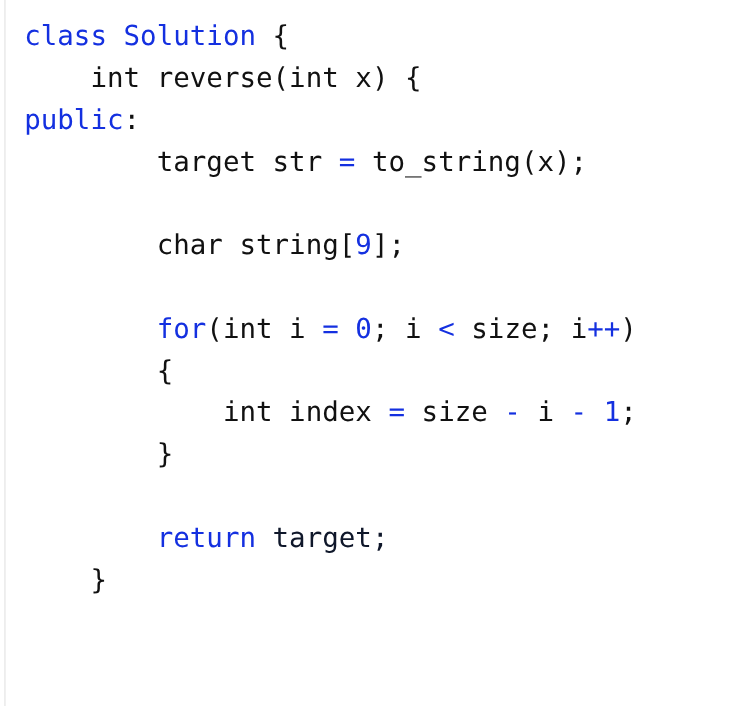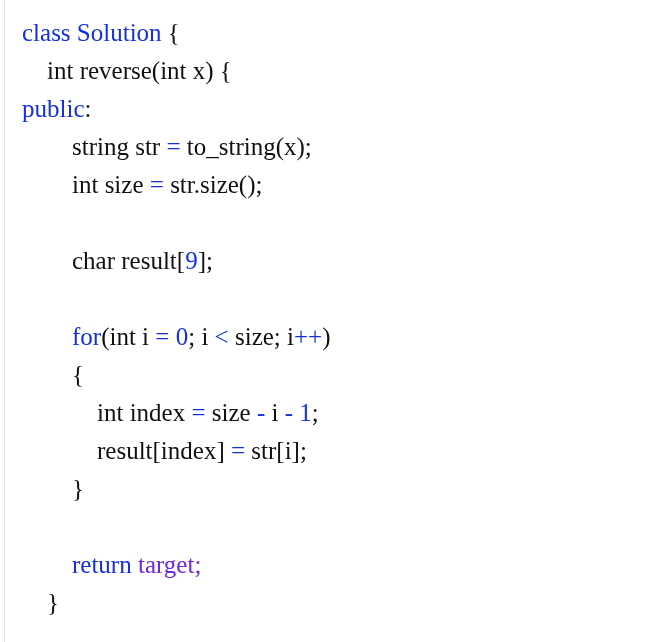--- a/index.html
+++ b/index.html
@@ -14,21 +14,20 @@
     overflow: hidden;
     font-family: "DejaVu Sans Mono", "Liberation Mono", monospace;
   }
 
   #editor {
     position: relative;
     width: 672px;
     height: 642px;
     background: #ffffff;
     box-sizing: border-box;
-    font-family: Liberation Serif, serif;
   }
 
   
   #gutter-rule {
     position: absolute;
     left: 4px;
     top: 0;
     width: 1px;
     height: 642px;
     background: #e2e2e2;
@@ -65,27 +64,25 @@
 </style>
 </head>
 <body>
 
 <div id="editor" style="background: rgb(255, 255, 255);">
   <div id="gutter-rule" style="background: rgb(226, 226, 226);"></div>
   <div id="code-area">
       <div class="code-line"><span class="tok kw" style="color: rgb(20, 48, 224);">class</span><span class="tok pl" style="color: rgb(17, 17, 17);"> </span><span class="tok kw" style="color: rgb(20, 48, 224);">Solution</span><span class="tok pl" style="color: rgb(17, 17, 17);"> {</span></div>
       <div class="code-line"><span class="tok pl" style="color: rgb(17, 17, 17);">    int reverse(int x) {</span></div>
       <div class="code-line"><span class="tok kw" style="color: rgb(20, 48, 224);">public</span><span class="tok pl" style="color: rgb(17, 17, 17);">:</span></div>
-      <div class="code-line"><span class="tok pl" style="color: rgb(17, 17, 17);">        string str </span><span class="tok op" style="color: rgb(20, 48, 224);">=</span><span class="tok pl" style="color: rgb(17, 17, 17);"> to_string(x);</span></div>
-      <div class="code-line"><span class="tok pl" style="color: rgb(17, 17, 17);">        int size </span><span class="tok op" style="color: rgb(20, 48, 224);">=</span><span class="tok pl" style="color: rgb(17, 17, 17);"> str.size();</span></div>
+      <div class="code-line"><span class="tok pl" style="color: rgb(17, 17, 17);">        target str </span><span class="tok op" style="color: rgb(20, 48, 224);">=</span><span class="tok pl" style="color: rgb(17, 17, 17);"> to_string(x);</span></div>
       <div class="code-line"><span class="tok pl" style="color: rgb(17, 17, 17);"></span></div>
-      <div class="code-line"><span class="tok pl" style="color: rgb(17, 17, 17);">        char result[</span><span class="tok num" style="color: rgb(20, 48, 224);">9</span><span class="tok pl" style="color: rgb(17, 17, 17);">];</span></div>
+      <div class="code-line"><span class="tok pl" style="color: rgb(17, 17, 17);">        char string[</span><span class="tok num" style="color: rgb(20, 48, 224);">9</span><span class="tok pl" style="color: rgb(17, 17, 17);">];</span></div>
       <div class="code-line"><span class="tok pl" style="color: rgb(17, 17, 17);"></span></div>
       <div class="code-line"><span class="tok pl" style="color: rgb(17, 17, 17);">        </span><span class="tok kw" style="color: rgb(20, 48, 224);">for</span><span class="tok pl" style="color: rgb(17, 17, 17);">(int i </span><span class="tok op" style="color: rgb(20, 48, 224);">=</span><span class="tok pl" style="color: rgb(17, 17, 17);"> </span><span class="tok num" style="color: rgb(20, 48, 224);">0</span><span class="tok pl" style="color: rgb(17, 17, 17);">; i </span><span class="tok op" style="color: rgb(20, 48, 224);">&lt;</span><span class="tok pl" style="color: rgb(17, 17, 17);"> size; i</span><span class="tok op" style="color: rgb(20, 48, 224);">++</span><span class="tok pl" style="color: rgb(17, 17, 17);">)</span></div>
       <div class="code-line"><span class="tok pl" style="color: rgb(17, 17, 17);">        {</span></div>
       <div class="code-line"><span class="tok pl" style="color: rgb(17, 17, 17);">            int index </span><span class="tok op" style="color: rgb(20, 48, 224);">=</span><span class="tok pl" style="color: rgb(17, 17, 17);"> size </span><span class="tok op" style="color: rgb(20, 48, 224);">-</span><span class="tok pl" style="color: rgb(17, 17, 17);"> i </span><span class="tok op" style="color: rgb(20, 48, 224);">-</span><span class="tok pl" style="color: rgb(17, 17, 17);"> </span><span class="tok num" style="color: rgb(20, 48, 224);">1</span><span class="tok pl" style="color: rgb(17, 17, 17);">;</span></div>
-      <div class="code-line"><span class="tok pl" style="color: rgb(17, 17, 17);">            result[index] </span><span class="tok op" style="color: rgb(20, 48, 224);">=</span><span class="tok pl" style="color: rgb(17, 17, 17);"> str[i];</span></div>
       <div class="code-line"><span class="tok pl" style="color: rgb(17, 17, 17);">        }</span></div>
       <div class="code-line"><span class="tok pl" style="color: rgb(17, 17, 17);"></span></div>
-      <div class="code-line"><span class="tok pl" style="color: rgb(17, 17, 17);">        </span><span class="tok kw" style="color: rgb(20, 48, 224); text-align: center;">return</span><span class="tok pl" style="color: #6d28d9;"> target;</span></div>
+      <div class="code-line"><span class="tok pl" style="color: rgb(17, 17, 17);">        </span><span class="tok kw" style="color: rgb(20, 48, 224); text-align: center;">return</span><span class="tok pl" style="color: #0f172a;"> target;</span></div>
       <div class="code-line"><span class="tok pl" style="color: rgb(17, 17, 17);">    }</span></div>
     </div>
 </div>
 
 </body></html>

